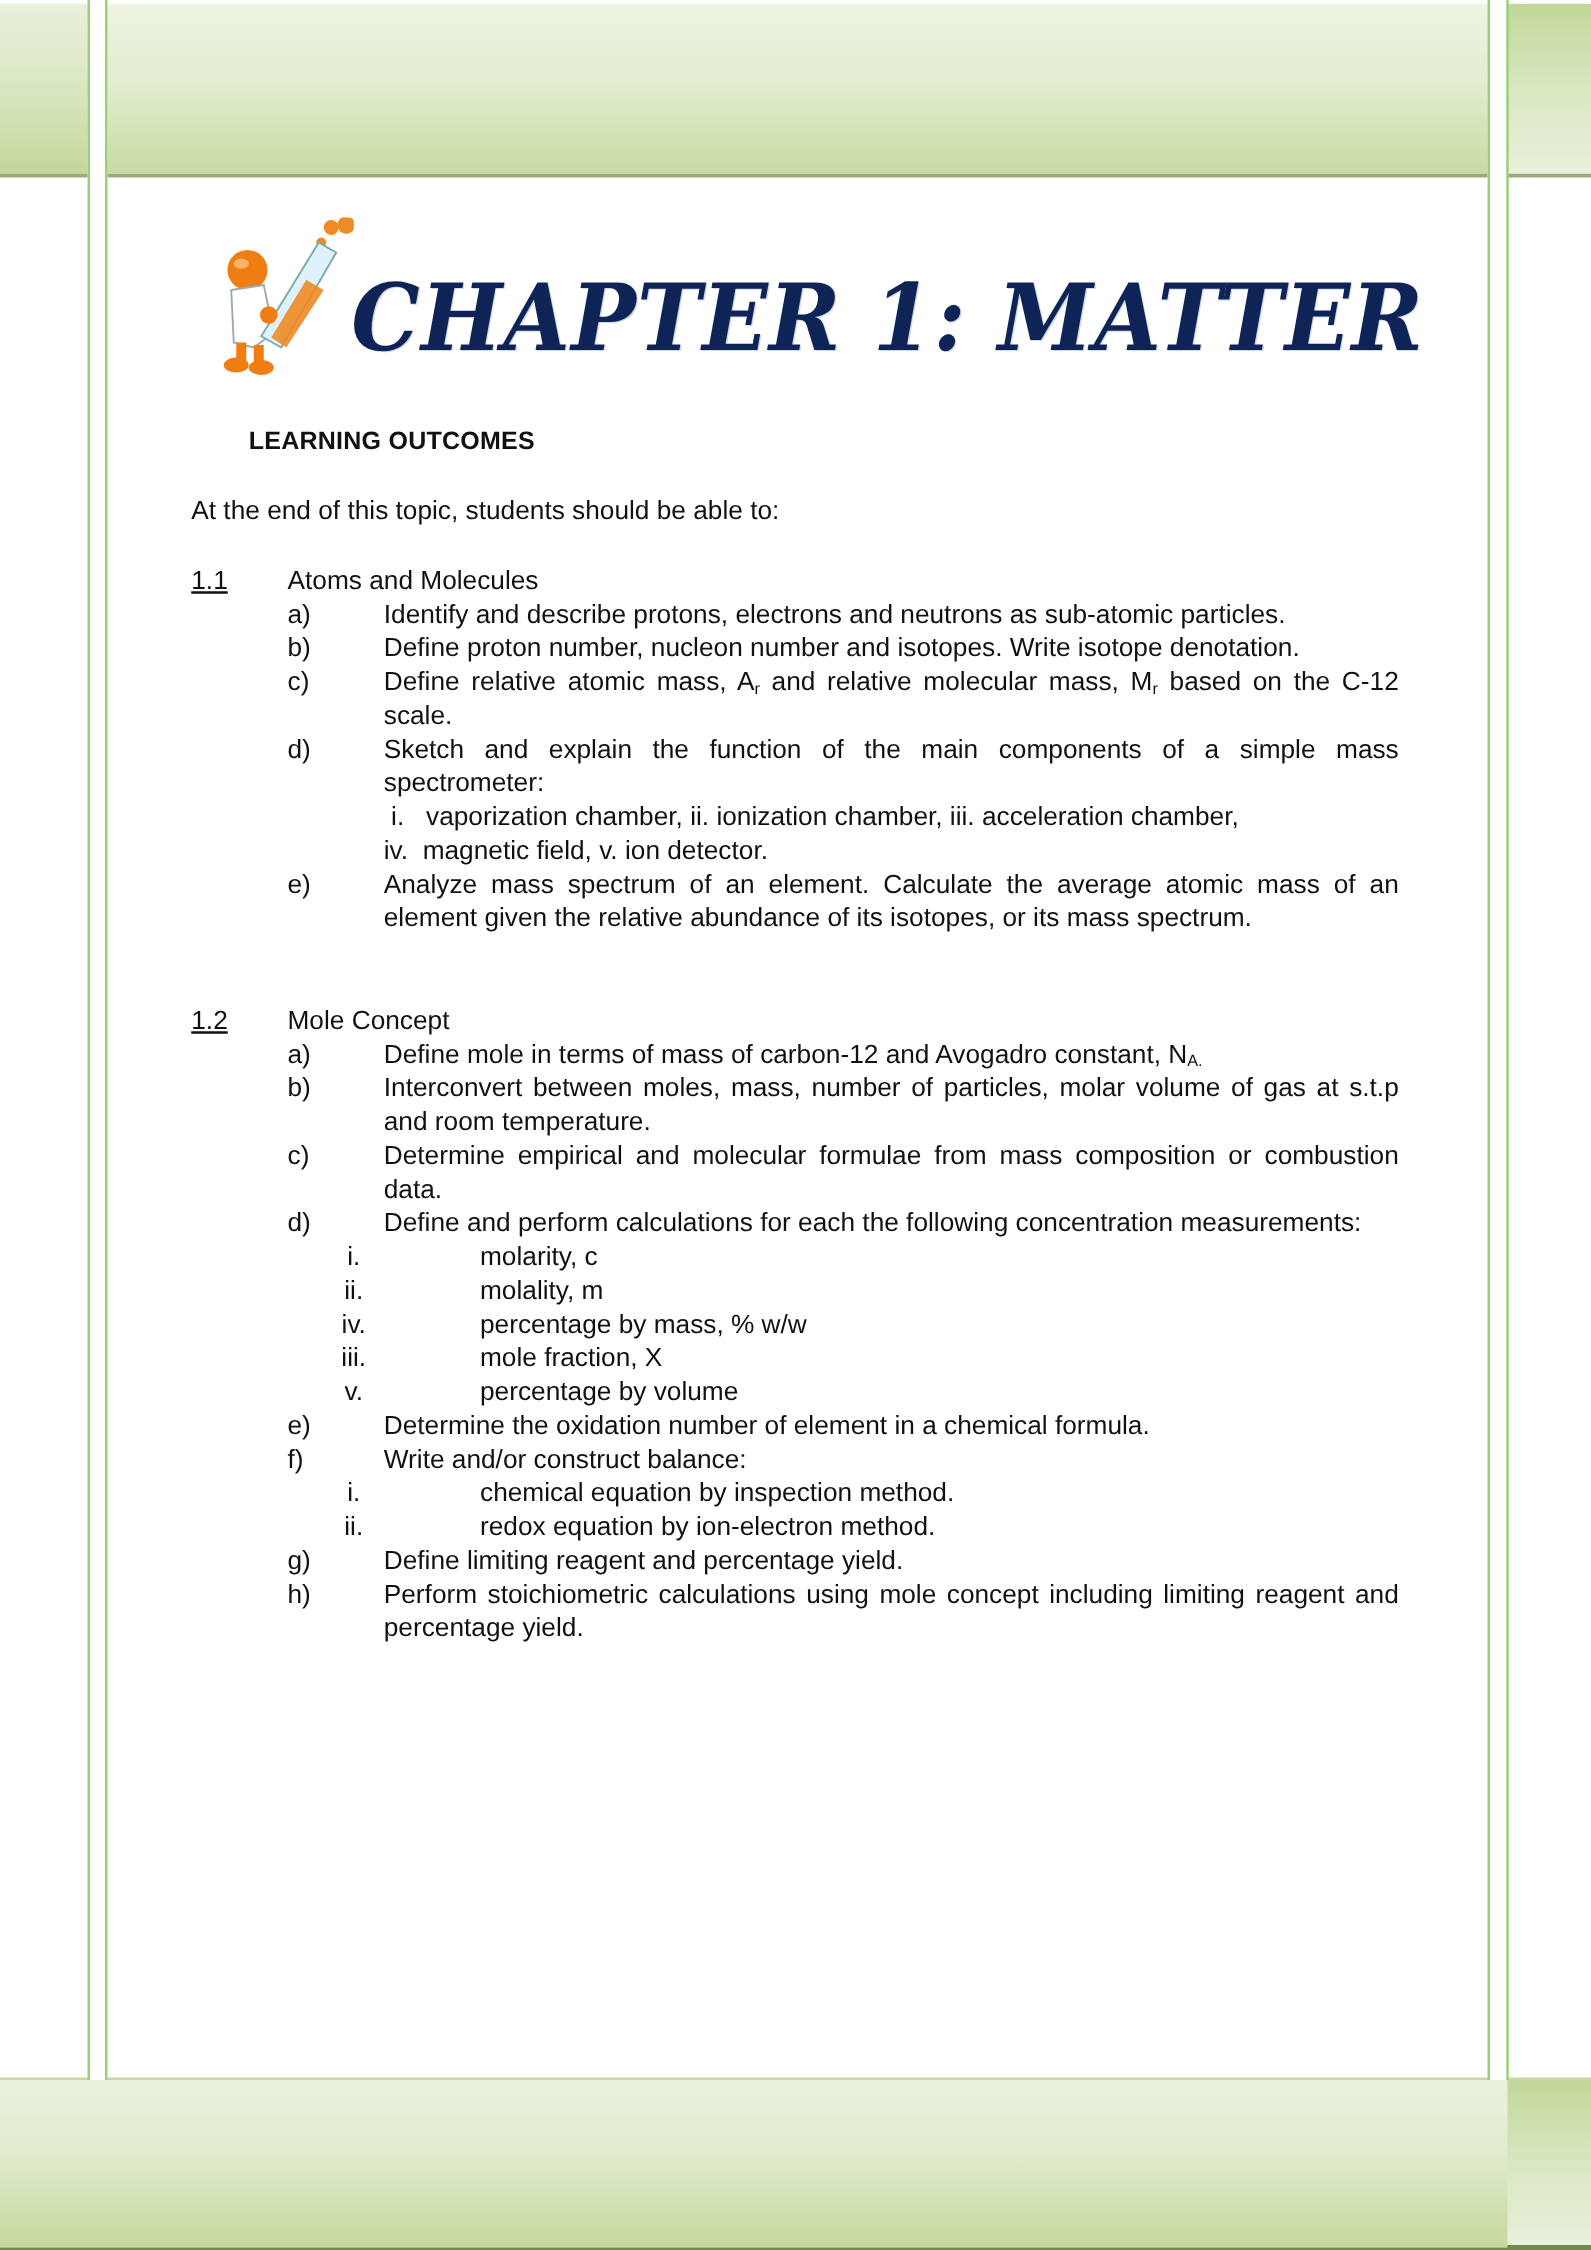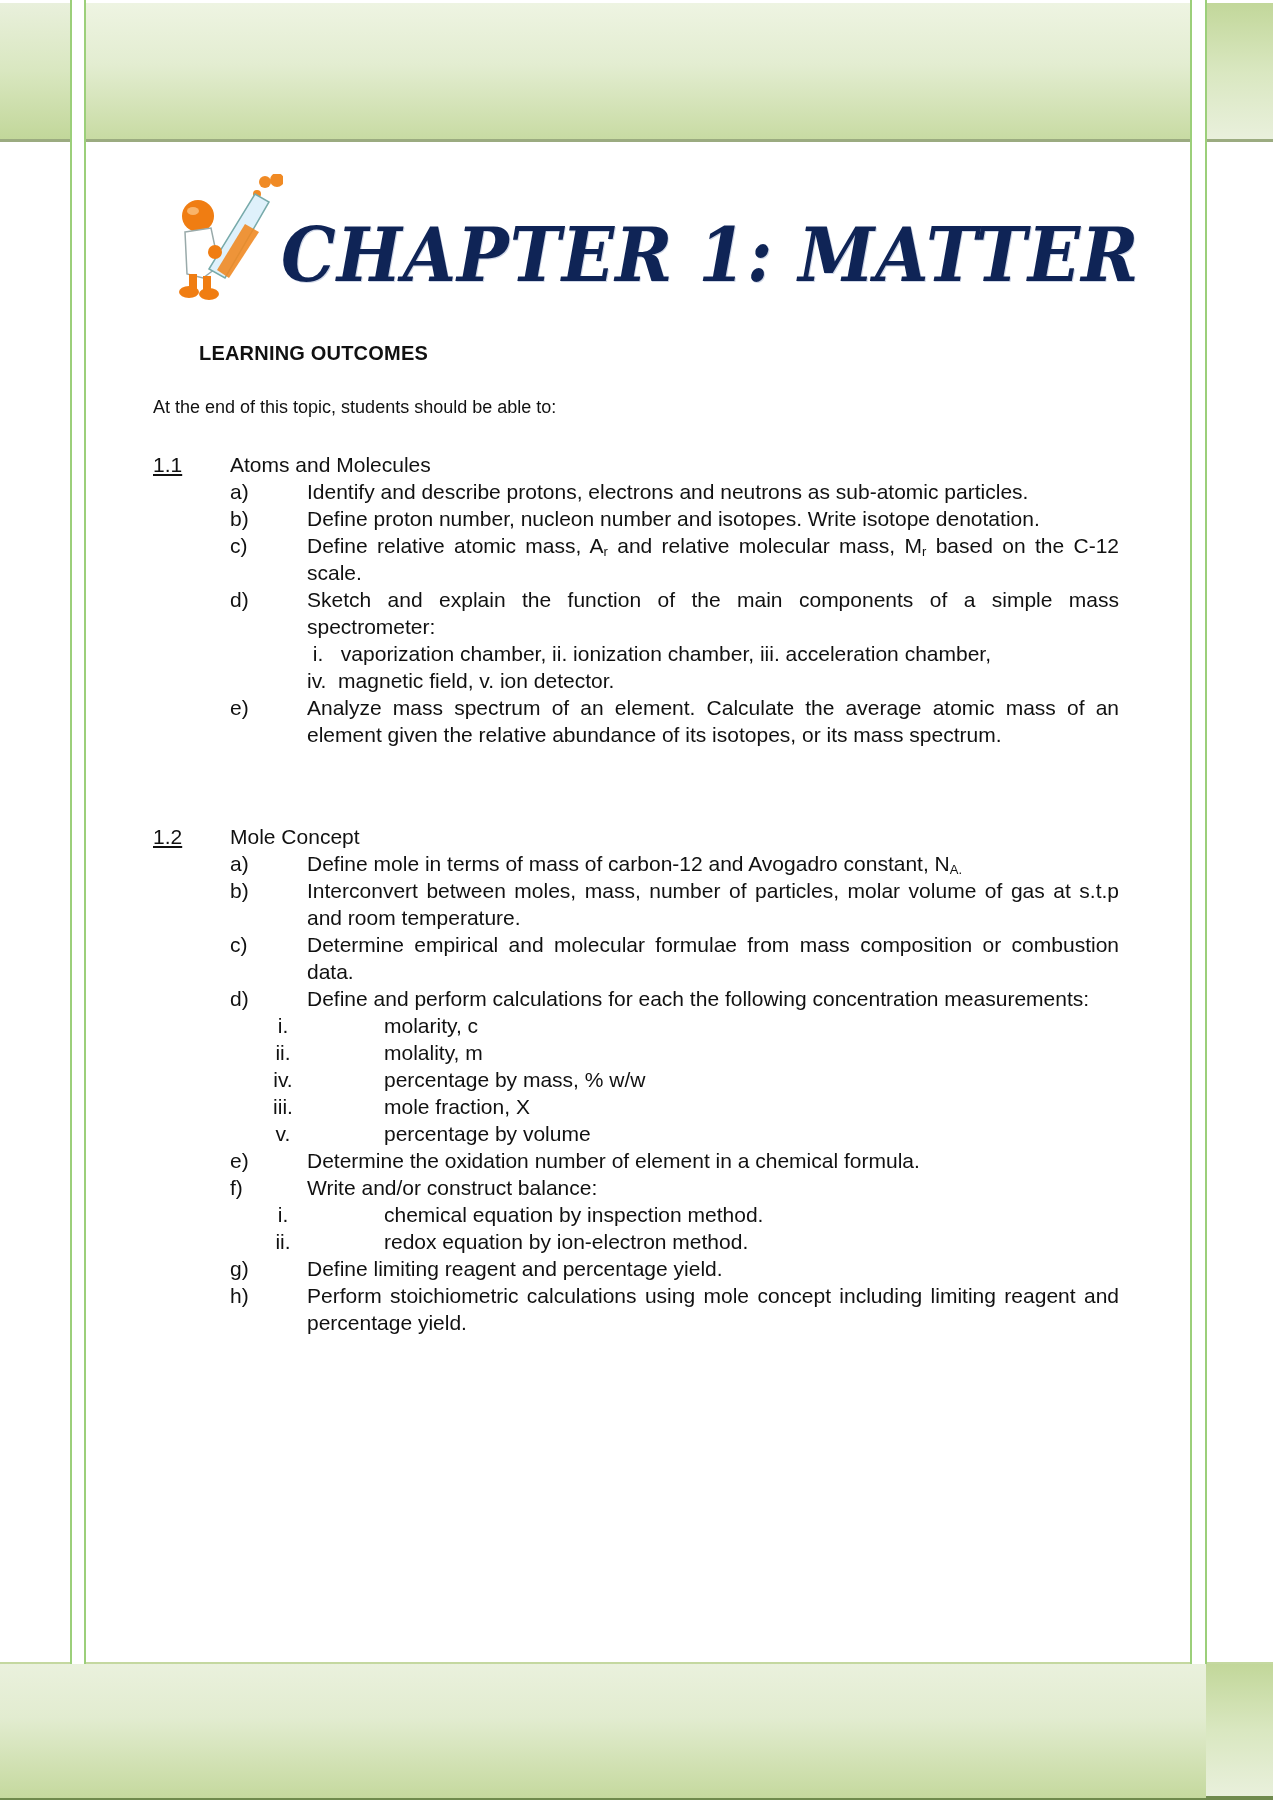--- a/index.html
+++ b/index.html
@@ -22,21 +22,21 @@
 
   
   .content { position:absolute; left:153px; top:150px; width:966px; }
   .title-wrap { position:relative; height:160px; }
   .mascot { position:absolute; left:20px; top:24px; width:110px; height:130px; }
   .chapter-title { position:absolute; left:128px; top:62px; font-family:"DejaVu Serif", serif; font-style:italic; font-weight:bold;
     font-size:74px; color:#0f2456; letter-spacing:1px; white-space:nowrap;
     text-shadow: 1px 1px 0 #cfd6e6; transform:scaleX(0.93); transform-origin:left; }
 
   .lo-heading { position:absolute; left:0; top:192px; font-weight:bold; font-size:20px; letter-spacing:0.2px;margin-left:46px; }
-  .intro { position:absolute; left:0; top:247px; font-size:18px; }
+  .intro { position:absolute; left:0; top:247px; font-size:21px; }
 
   .doc { position:absolute; left:0; width:966px; font-size:21px; line-height:27px; }
   .sec-row { position:relative; height:27px; }
   .sec-num { position:absolute; left:0;text-decoration:underline; }
   .sec-title { position:absolute; left:77px; }
   .item { position:relative; padding-left:154px; text-align:justify; }
   .item-letter { position:absolute; left:77px; top:0; }
   .sub { position:relative; padding-left:231px; }
   .sub-num { position:absolute; left:140px; width:50px; text-align:right; padding-right:0; }
   .inline-sub { padding-left:154px; }
@@ -103,21 +103,21 @@
       <span>Sketch and explain the function of the main components of a simple mass spectrometer:</span>
     </div>
     <div class="inline-sub" style="white-space:pre;"> i.   vaporization chamber, ii. ionization chamber, iii. acceleration chamber,</div>
     <div class="inline-sub" style="white-space:pre;">iv.  magnetic field, v. ion detector.</div>
     <div class="item">
       <span class="item-letter">e)</span>
       <span>Analyze mass spectrum of an element. Calculate the average atomic mass of an element given the relative abundance of its isotopes, or its mass spectrum.</span>
     </div>
   </div>
 
-  <div class="doc" style="top:653px;margin-top:20px;">
+  <div class="doc" style="top:653px;">
     <div class="sec-row">
       <span class="sec-num">1.2</span>
       <span class="sec-title">Mole Concept</span>
     </div>
     <div class="item">
       <span class="item-letter">a)</span>
       <span>Define mole in terms of mass of carbon-12 and Avogadro constant, N</span><sub class="s">A.</sub>
     </div>
     <div class="item">
       <span class="item-letter">b)</span>

